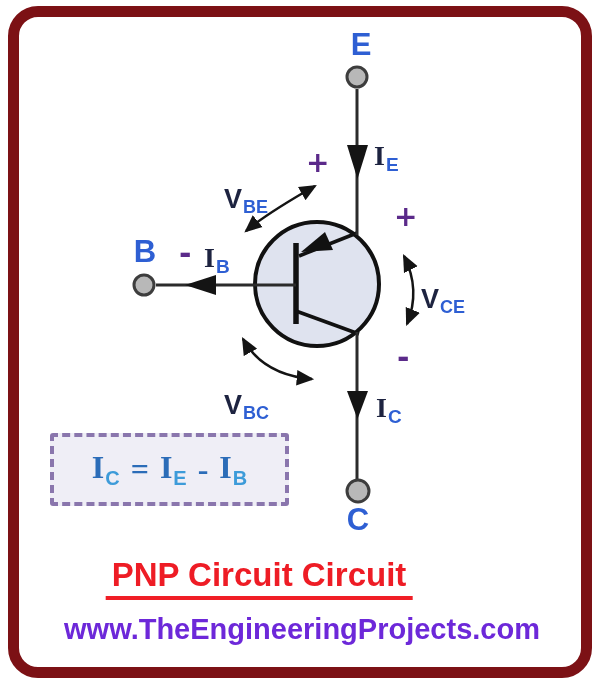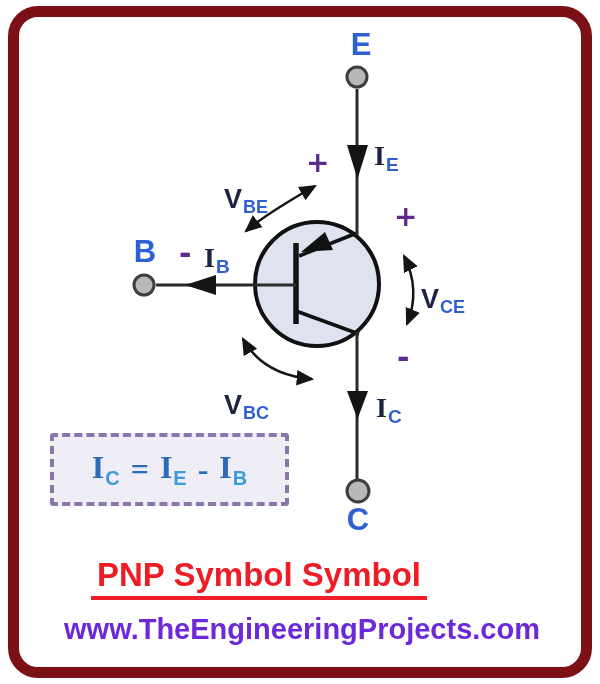--- a/index.html
+++ b/index.html
@@ -124,16 +124,16 @@
   <div class="sign" style="left:397px; top:340px; font-size:30px;">-</div>
 
   <div class="formula-box">
     <span><span>I</span><span class="sub">C</span></span>
     <span>=</span>
     <span><span>I</span><span class="sub">E</span></span>
     <span>-</span>
     <span><span>I</span><span class="sub">B</span></span>
   </div>
 
-  <div class="title">PNP Symbol Symbol</div>
+  <div class="title">PNP Circuit Circuit</div>
   <div class="website">www.TheEngineeringProjects.com</div>
 
 </div>
 
 </body></html>

